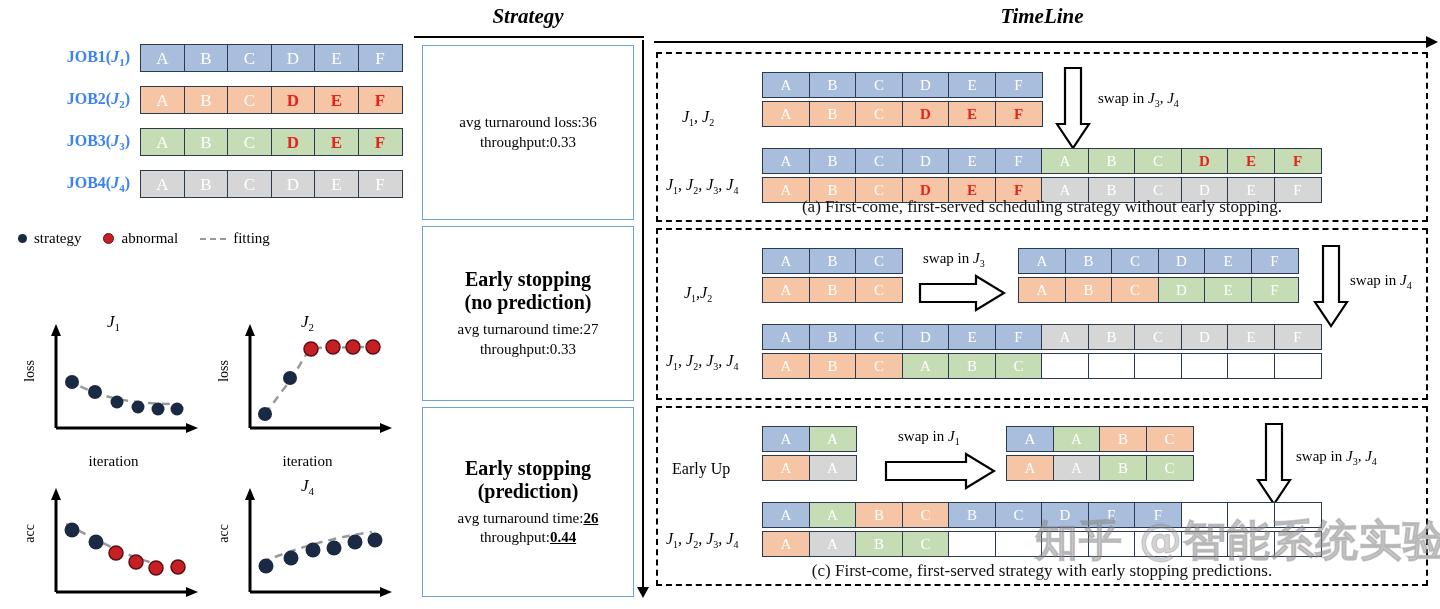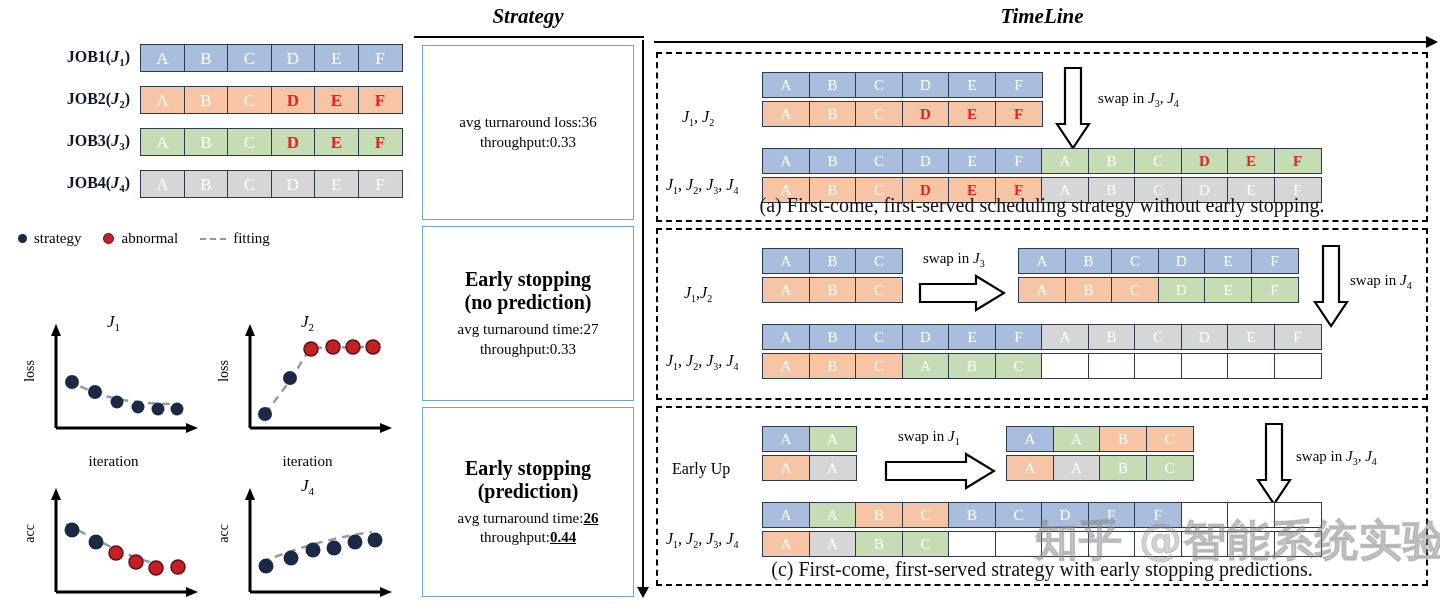--- a/index.html
+++ b/index.html
@@ -27,21 +27,21 @@
   .cell.gray{background:#d6d6d6;}
   .cell.empty{background:#ffffff;}
   .cell.red{color:#e8221c;font-weight:bold;}
 
   
   .left{position:absolute;left:0;top:0;width:412px;height:609px;}
   .joblist{position:absolute;left:0;top:44px;}
   .jobrow{display:flex;align-items:center;height:28px;margin-bottom:14px;}
   .joblabel{
     width:130px;text-align:right;padding-right:10px;
-    font-weight:bold;font-size:16px;color:#0f172a;
+    font-weight:bold;font-size:16px;color:#3b82f6;
     font-family:"Liberation Serif", serif;white-space:nowrap;
   }
   .joblabel .sub{font-style:italic;}
   .joblabel .sub sub{font-style:normal;font-size:11px;}
   .jobrow .cell{width:45px;height:28px;font-size:17px;}
 
   
   .legend{position:absolute;left:18px;top:230px;width:390px;
           display:flex;align-items:center;gap:22px;font-size:15px;}
   .leg{display:flex;align-items:center;gap:7px;white-space:nowrap;}
@@ -100,21 +100,21 @@
     content:"";position:absolute;right:-12px;top:-5px;
     border-top:6px solid transparent;border-bottom:6px solid transparent;
     border-left:12px solid #000;
   }
   .panel{
     position:absolute;left:12px;width:772px;
     border:2.5px dashed #000;box-sizing:border-box;background:#fff;
   }
   .caption{
     position:absolute;left:0;right:0;bottom:3px;text-align:center;
-    font-size:20px;font-family:"Liberation Serif",serif;color:#111;
+    font-size:17px;font-family:"Liberation Serif",serif;color:#111;
   }
   .jlabel{
     position:absolute;font-style:italic;font-size:16px;white-space:nowrap;
     font-family:"Liberation Serif",serif;
   }
   .jlabel sub{font-style:normal;font-size:10px;}
   .plain{font-style:normal;}
   .swaplab{
     position:absolute;font-size:15px;white-space:nowrap;
     font-family:"Liberation Serif",serif;

